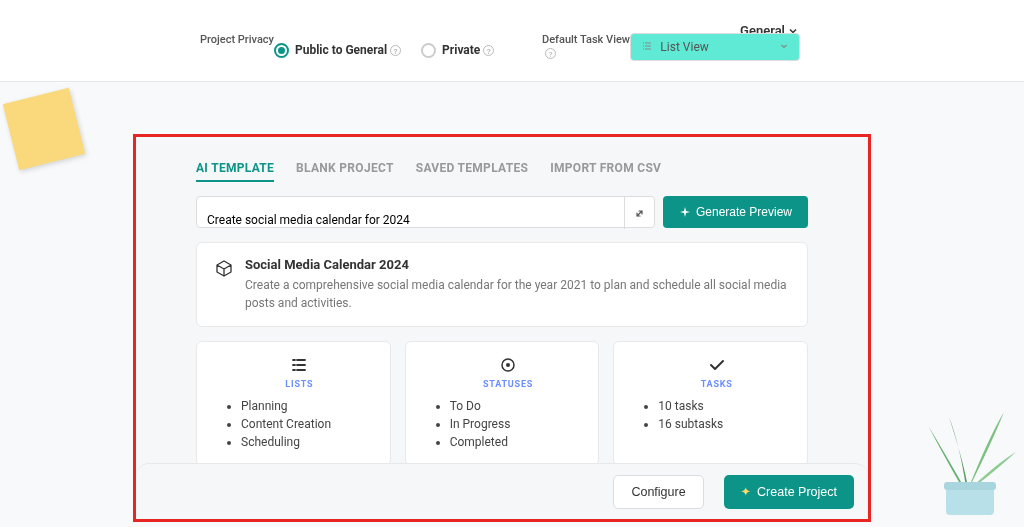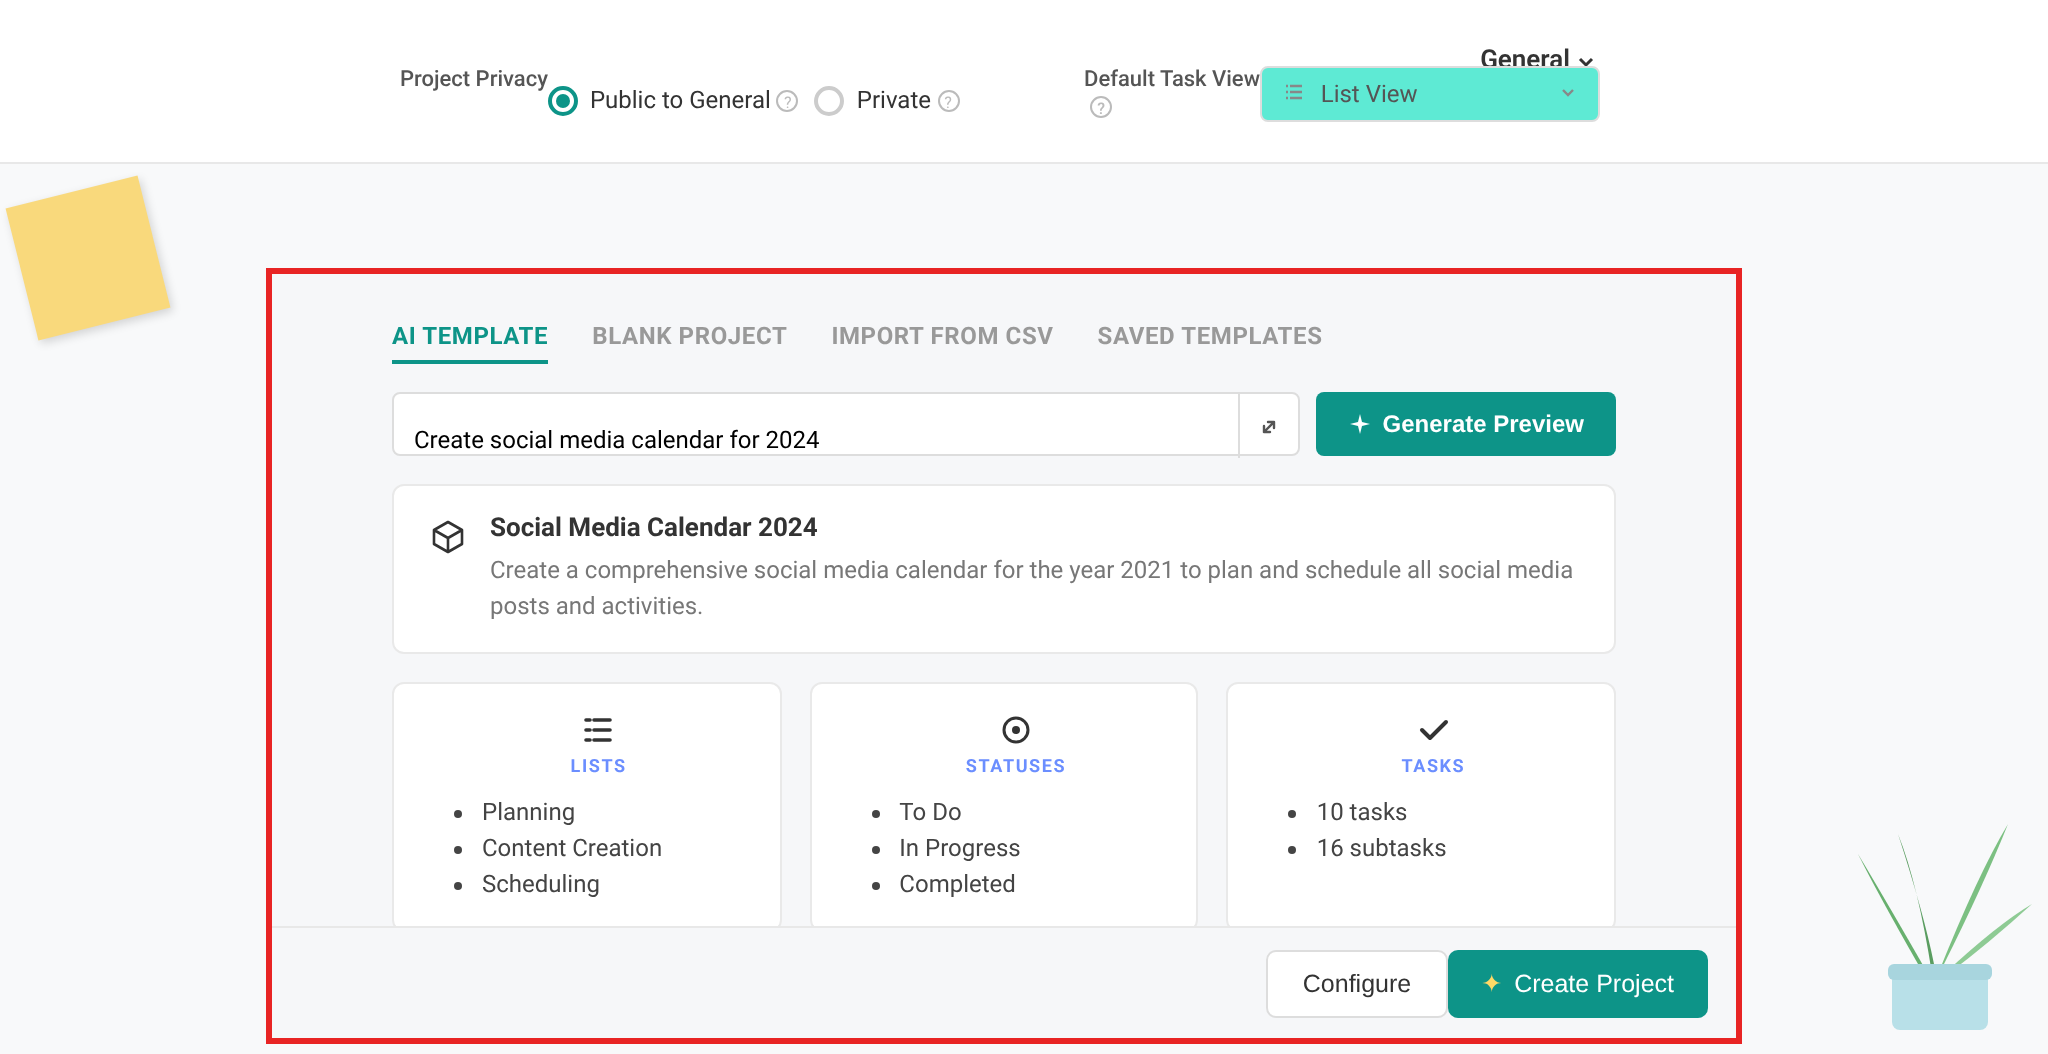--- a/index.html
+++ b/index.html
@@ -74,21 +74,22 @@
       border-radius: 50%;
       font-size: 8px;
       color: #bbb;
       text-align: center;
       line-height: 11px;
       margin-left: 3px;
       vertical-align: middle;
     }
     .radio-row {
       display: flex;
-      gap: 8px;
+      gap: 20px;
+      font-weight: bold;
     }
     .radio-option {
       display: flex;
       align-items: center;
       font-size: 12px;
       color: #333;
       cursor: pointer;
     }
     .radio-circle {
       width: 15px;
@@ -189,21 +190,21 @@
       color: #666;
     }
     .generate-btn {
       background: #0d9488;
       color: #fff;
       border: none;
       border-radius: 4px;
       padding: 0 16px;
       height: 32px;
       font-size: 12px;
-      font-weight: 700;
+      font-weight: 400;
       cursor: pointer;
       display: flex;
       align-items: center;
       gap: 5px;
     }
     .template-card {
       background: #fff;
       border: 1px solid #e9e9e9;
       border-radius: 6px;
       padding: 14px 18px;
@@ -267,23 +268,24 @@
     .footer-bar {
       position: absolute;
       bottom: 0;
       left: 0;
       right: 0;
       height: 56px;
       border-top: 1px solid #e8e8e8;
       display: flex;
       justify-content: flex-end;
       align-items: center;
-      gap: 0;
+      gap: 20px;
       padding-right: 14px;
       background: #f6f7f9;
+      border-radius: 13px;
     }
     .btn {
       height: 34px;
       border-radius: 5px;
       font-size: 12.5px;
       font-weight: 500;
       padding: 0 17px;
       cursor: pointer;
       display: flex;
       align-items: center;
@@ -385,22 +387,22 @@
         </div>
       </div>
     </div>
   </div>
 </div>
 
 <div class="main-panel">
   <div class="tabs">
     <div class="tab active">AI TEMPLATE</div>
     <div class="tab">BLANK PROJECT</div>
+    <div class="tab">SAVED TEMPLATES</div>
     <div class="tab">IMPORT FROM CSV</div>
-    <div class="tab">SAVED TEMPLATES</div>
   </div>
 
   <div class="prompt-row">
     <div class="prompt-input">
       <span>Create social media calendar for 2024</span>
       <div class="expand-icon">
         <svg width="13" height="13" viewBox="0 0 13 13">
             <path d="M4 9 L9 4 M9 4 L9 7 M9 4 L6 4 M4 9 L4 6 M4 9 L7 9" stroke="#555" stroke-width="1.2" fill="none" stroke-linecap="round"></path>
           </svg>
       </div>

